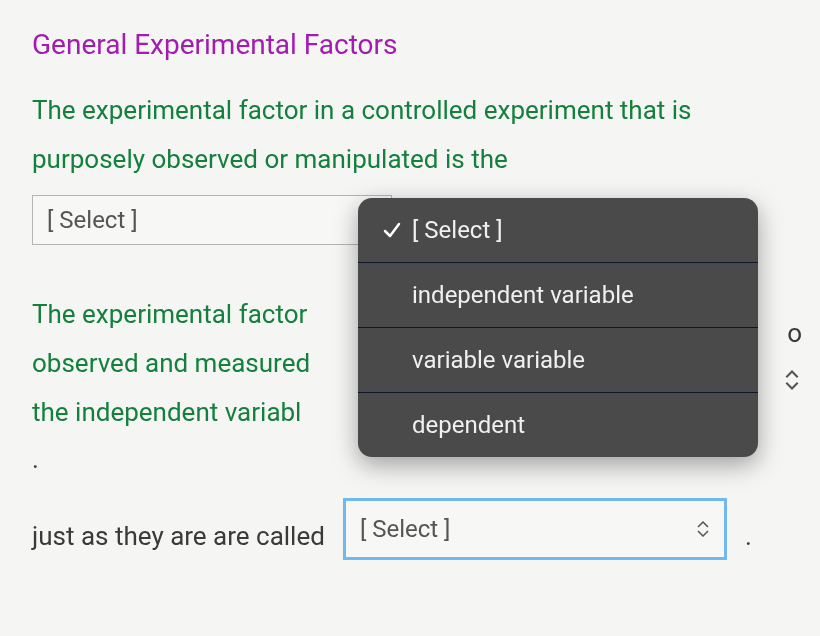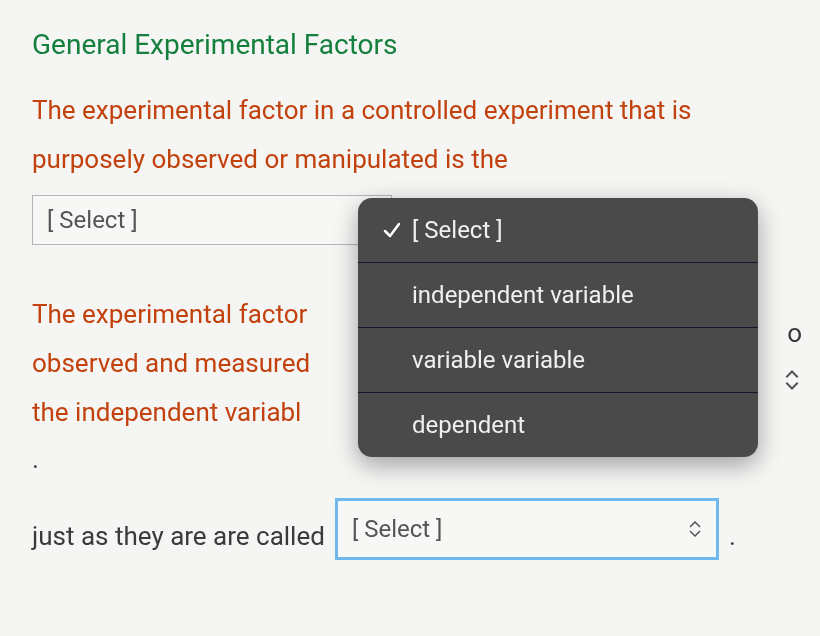--- a/index.html
+++ b/index.html
@@ -15,34 +15,34 @@
       overflow: hidden;
       position: relative;
       color: #3a3a3a;
     }
     .page {
       padding: 28px 32px;
     }
     .heading {
       font-size: 28px;
       font-weight: 400;
+      color: #a21caf;
+      margin-bottom: 30px;
+    }
+    .paragraph {
+      font-size: 26px;
+      line-height: 1.5;
       color: #15803d;
-      margin-bottom: 30px;
-    }
-    .paragraph {
-      font-size: 26px;
-      line-height: 1.5;
-      color: #c2410c;
       margin-bottom: 10px;
     }
     .inline-row {
       display: flex;
       align-items: center;
       flex-wrap: wrap;
-      gap: 12px;
+      gap: 20px;
       font-size: 26px;
       line-height: 1.5;
       color: #3a3a3a;
       margin-bottom: 10px;
     }
     .select-box {
       display: inline-flex;
       align-items: center;
       justify-content: space-between;
       border: 1px solid #b5b5b5;

